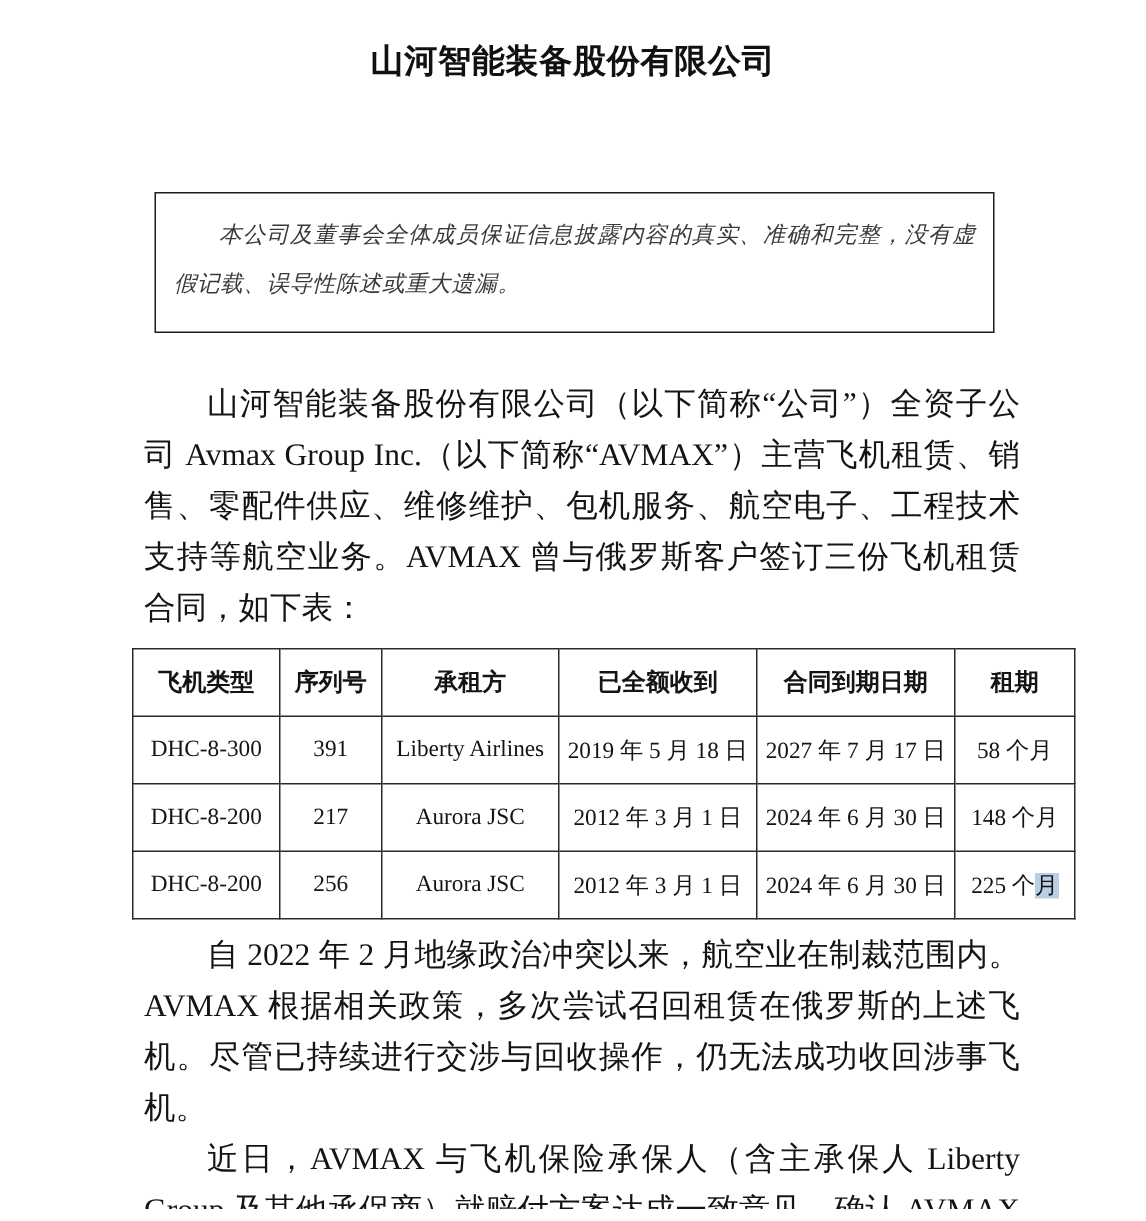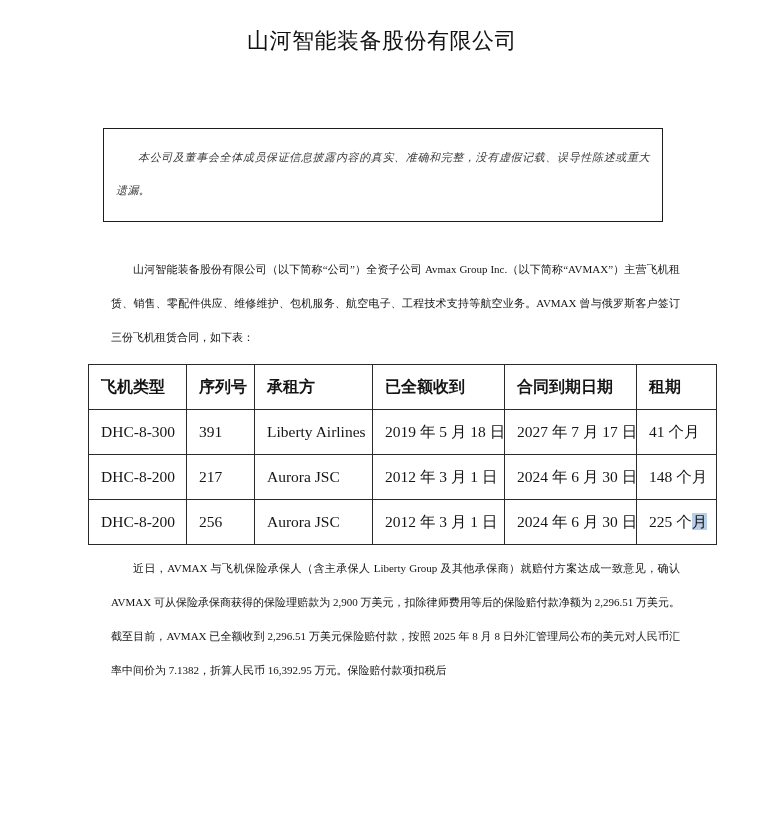--- a/index.html
+++ b/index.html
@@ -23,83 +23,83 @@
     box-sizing: border-box;
   }
 
   
   .title-block {
     padding-top: 22px;
     text-align: center;
   }
   .title-line {
     font-size: 22px;
-    font-weight: normal;
+    font-weight: bold;
     letter-spacing: 0.5px;
     line-height: 38px;
     color: #111111;
   }
 
   
   .disclaimer-wrap {
     position: absolute;
     left: 103px;
     top: 128px;
     width: 560px;
     box-sizing: border-box;
     border: 1.6px solid #1d1d1d;
     padding: 12px 12px 14px 12px;
   }
   .disclaimer-text {
     font-family: "Liberation Serif", "DejaVu Serif", serif;
     font-style: italic;
-    font-size: 11px;
+    font-size: 15px;
     line-height: 33px;
     text-indent: 2em;
     text-align: justify;
     color: #3a3a3a;
     letter-spacing: 0.4px;
   }
 
   
   .body-area {
     position: absolute;
     left: 96px;
     top: 252px;
     width: 584px;
   }
   p.para {
-    margin: 0 0 0 15px;
-    font-size: 11px;
+    margin: 0 0 0 0;
+    font-size: 21px;
     line-height: 34px;
     text-indent: 2em;
     text-align: justify;
     text-justify: inter-ideograph;
     color: #141414;
   }
   p.para + p.para { margin-top: 0; }
 
   .gap-after-table { margin-top: 8px; }
 
   
   .lease-table {
     border-collapse: collapse;
     width: 590px;
     margin: 10px 0 6px -8px;
     table-layout: fixed;
   }
   .lease-table th,
   .lease-table td {
     border: 1.4px solid #2a2a2a;
-    text-align: left;
+    text-align: center;
     vertical-align: middle;
     height: 44px;
     font-size: 15.5px;
     color: #141414;
-    padding: 0 12px;
+    padding: 0 2px;
     overflow: hidden;
     white-space: nowrap;
   }
   .lease-table th {
     font-weight: bold;
     font-size: 16px;
   }
   .col-type   { width: 98px; }
   .col-serial { width: 68px; }
   .col-lessee { width: 118px; }
@@ -161,39 +161,40 @@
           <th>租期</th>
         </tr>
       </thead>
       <tbody>
         <tr>
           <td>DHC-8-300</td>
           <td>391</td>
           <td class="small-lessee">Liberty Airlines</td>
           <td>2019 年 5 月 18 日</td>
           <td>2027 年 7 月 17 日</td>
-          <td>41 个月</td>
+          <td>58 个月</td>
         </tr>
         <tr>
           <td>DHC-8-200</td>
           <td>217</td>
           <td>Aurora JSC</td>
           <td>2012 年 3 月 1 日</td>
           <td>2024 年 6 月 30 日</td>
           <td>148 个月</td>
         </tr>
         <tr>
           <td>DHC-8-200</td>
           <td>256</td>
           <td>Aurora JSC</td>
           <td>2012 年 3 月 1 日</td>
           <td>2024 年 6 月 30 日</td>
           <td><span>225 个</span><span class="sel">月</span></td>
         </tr>
       </tbody>
     </table>
 
+    <p class="para gap-after-table">自 2022 年 2 月地缘政治冲突以来，航空业在制裁范围内。AVMAX 根据相关政策，多次尝试召回租赁在俄罗斯的上述飞机。尽管已持续进行交涉与回收操作，仍无法成功收回涉事飞机。</p>
 
     <p class="para">近日，AVMAX 与飞机保险承保人（含主承保人 Liberty Group 及其他承保商）就赔付方案达成一致意见，确认 AVMAX 可从保险承保商获得的保险理赔款为 2,900 万美元，扣除律师费用等后的保险赔付款净额为 2,296.51 万美元。截至目前，AVMAX 已全额收到 2,296.51 万美元保险赔付款，按照 2025 年 8 月 8 日外汇管理局公布的美元对人民币汇率中间价为 7.1382，折算人民币 16,392.95 万元。保险赔付款项扣税后</p>
   </div>
 
   <div class="clip-bottom"></div>
 </div>
 
 </body></html>

